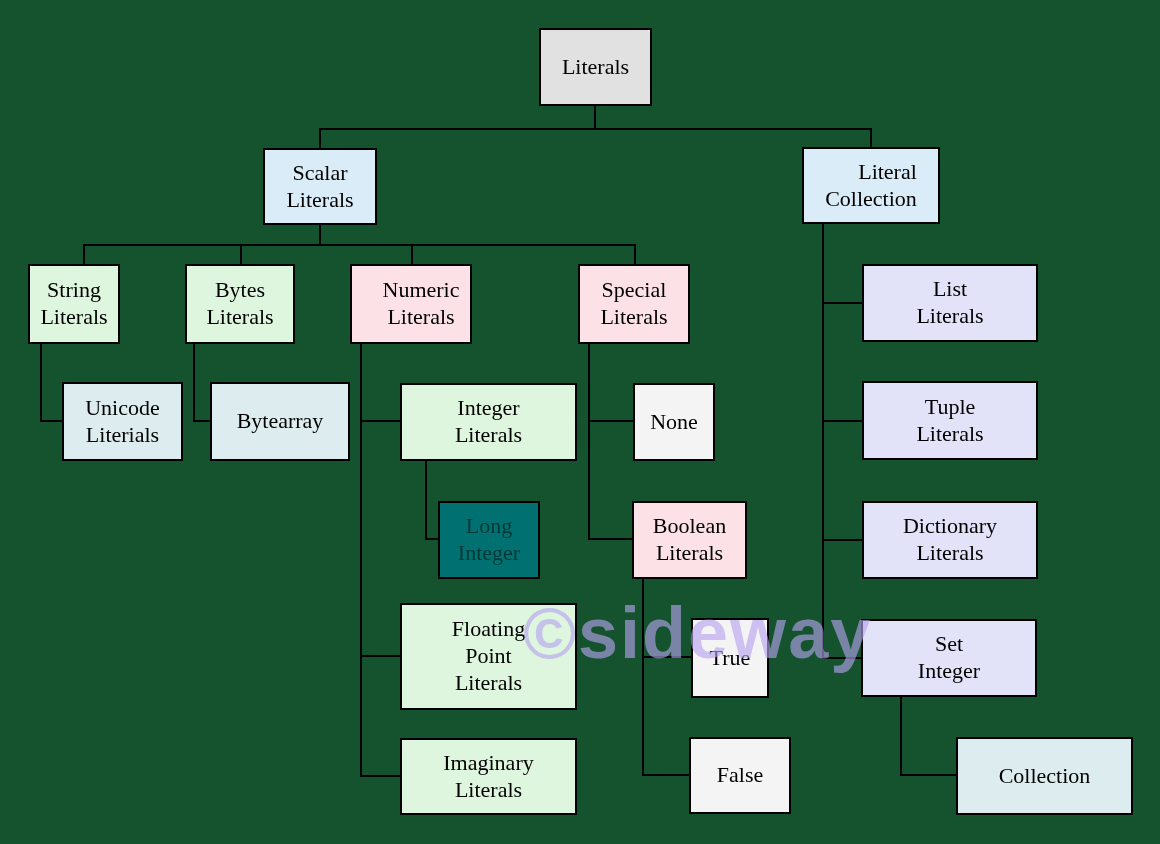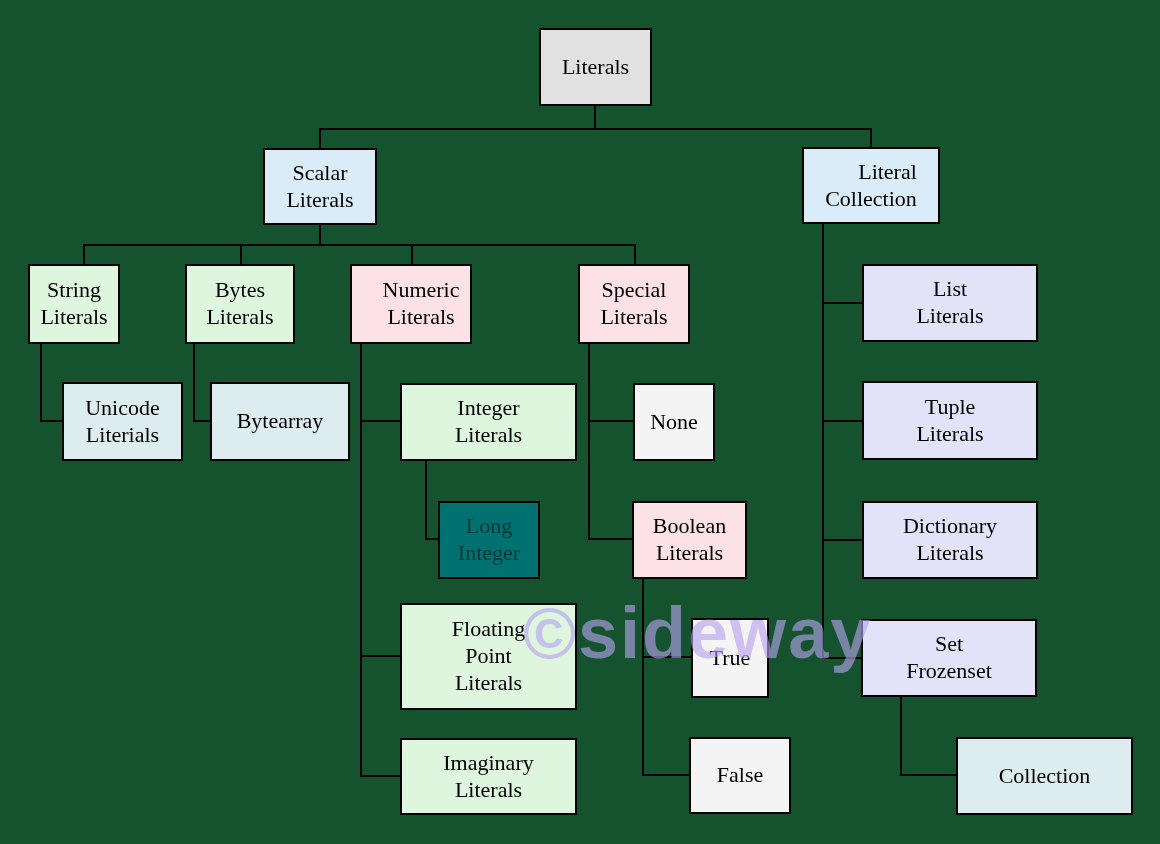--- a/index.html
+++ b/index.html
@@ -114,17 +114,17 @@
       <div class="node" style="left: 400px; top: 738px; width: 177px; height: 77px; background: rgb(222, 245, 222); color: rgb(0, 0, 0);">Imaginary
 Literals</div>
       <div class="node" style="left: 689px; top: 737px; width: 102px; height: 77px; background: rgb(244, 244, 244); color: rgb(0, 0, 0);">False</div>
       <div class="node" style="left: 862px; top: 264px; width: 176px; height: 78px; background: rgb(226, 226, 248); color: rgb(0, 0, 0);">List
 Literals</div>
       <div class="node" style="left: 862px; top: 381px; width: 176px; height: 79px; background: rgb(226, 226, 248); color: rgb(0, 0, 0);">Tuple
 Literals</div>
       <div class="node" style="left: 862px; top: 501px; width: 176px; height: 78px; background: rgb(226, 226, 248); color: rgb(0, 0, 0);">Dictionary
 Literals</div>
       <div class="node" style="left: 861px; top: 619px; width: 176px; height: 78px; background: rgb(226, 226, 248); color: rgb(0, 0, 0);">Set
-Frozenset</div>
+Integer</div>
       <div class="node" style="left: 956px; top: 737px; width: 177px; height: 78px; background: rgb(221, 237, 239); color: rgb(0, 0, 0);">Collection</div>
     </div>
   <div class="watermark" id="watermark" style="left: 523px; top: 592px; color: rgb(183, 163, 240); opacity: 0.62;">©sideway</div>
 </div>
 
 </body></html>

